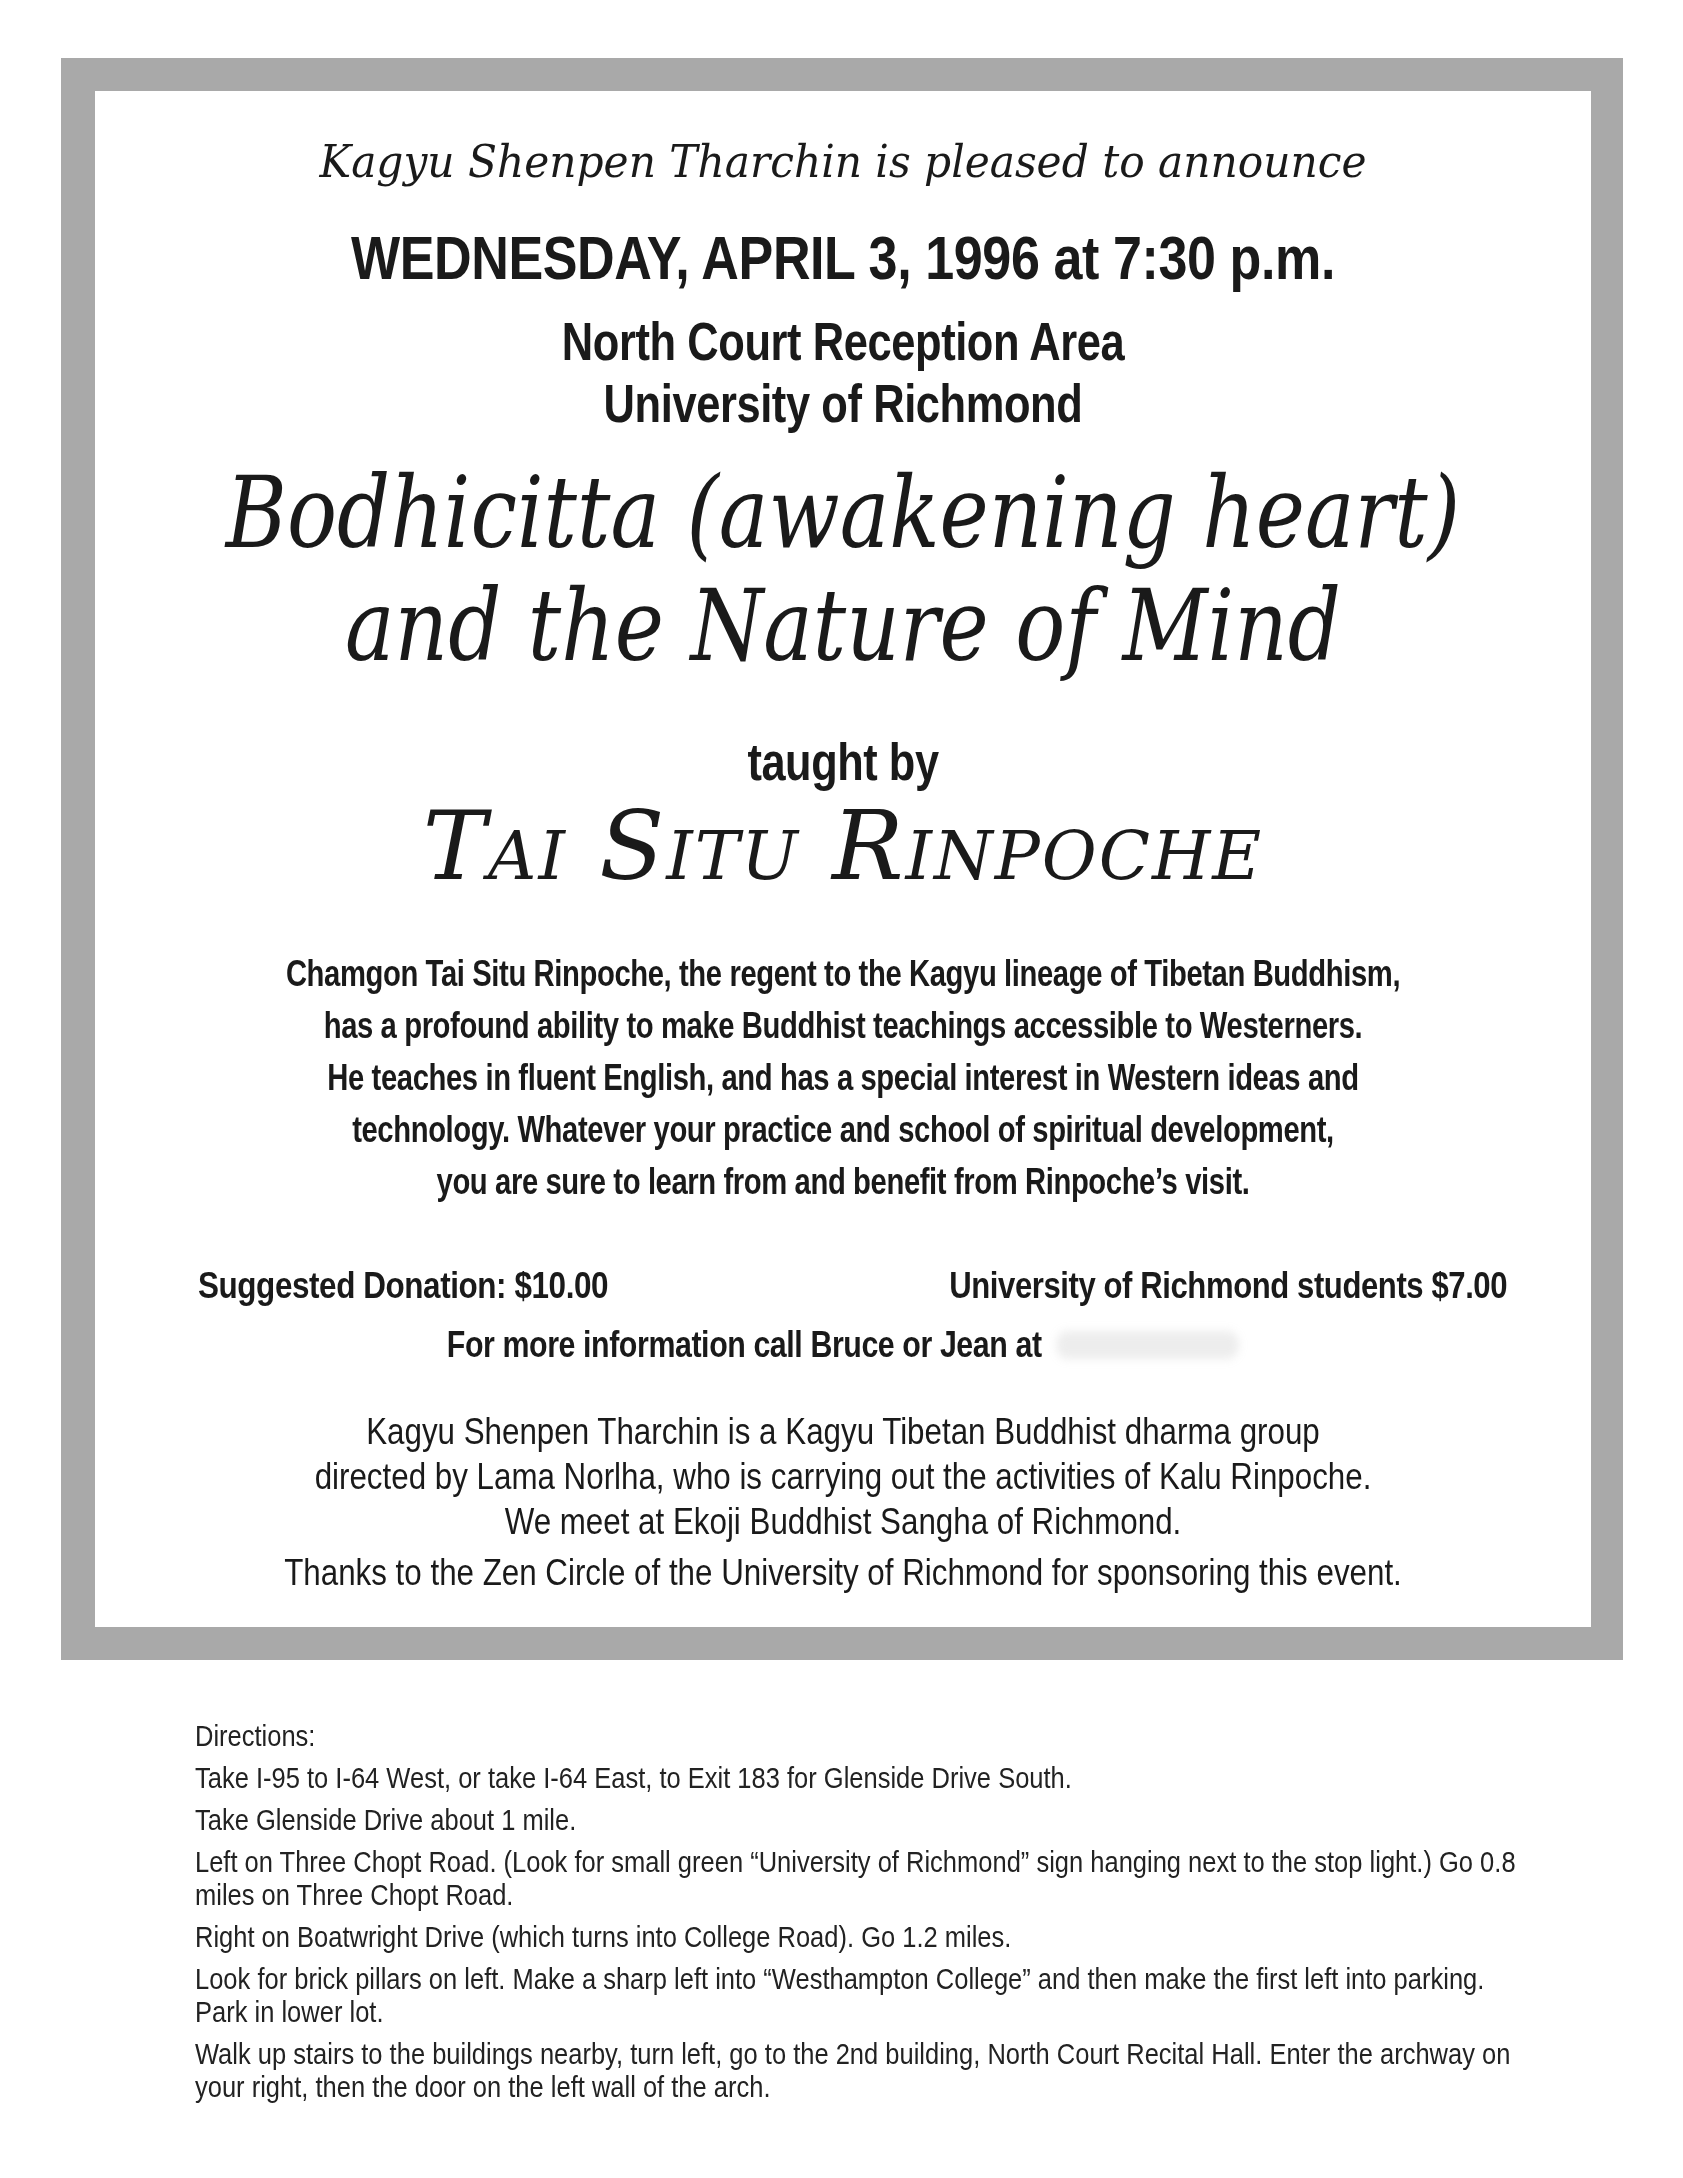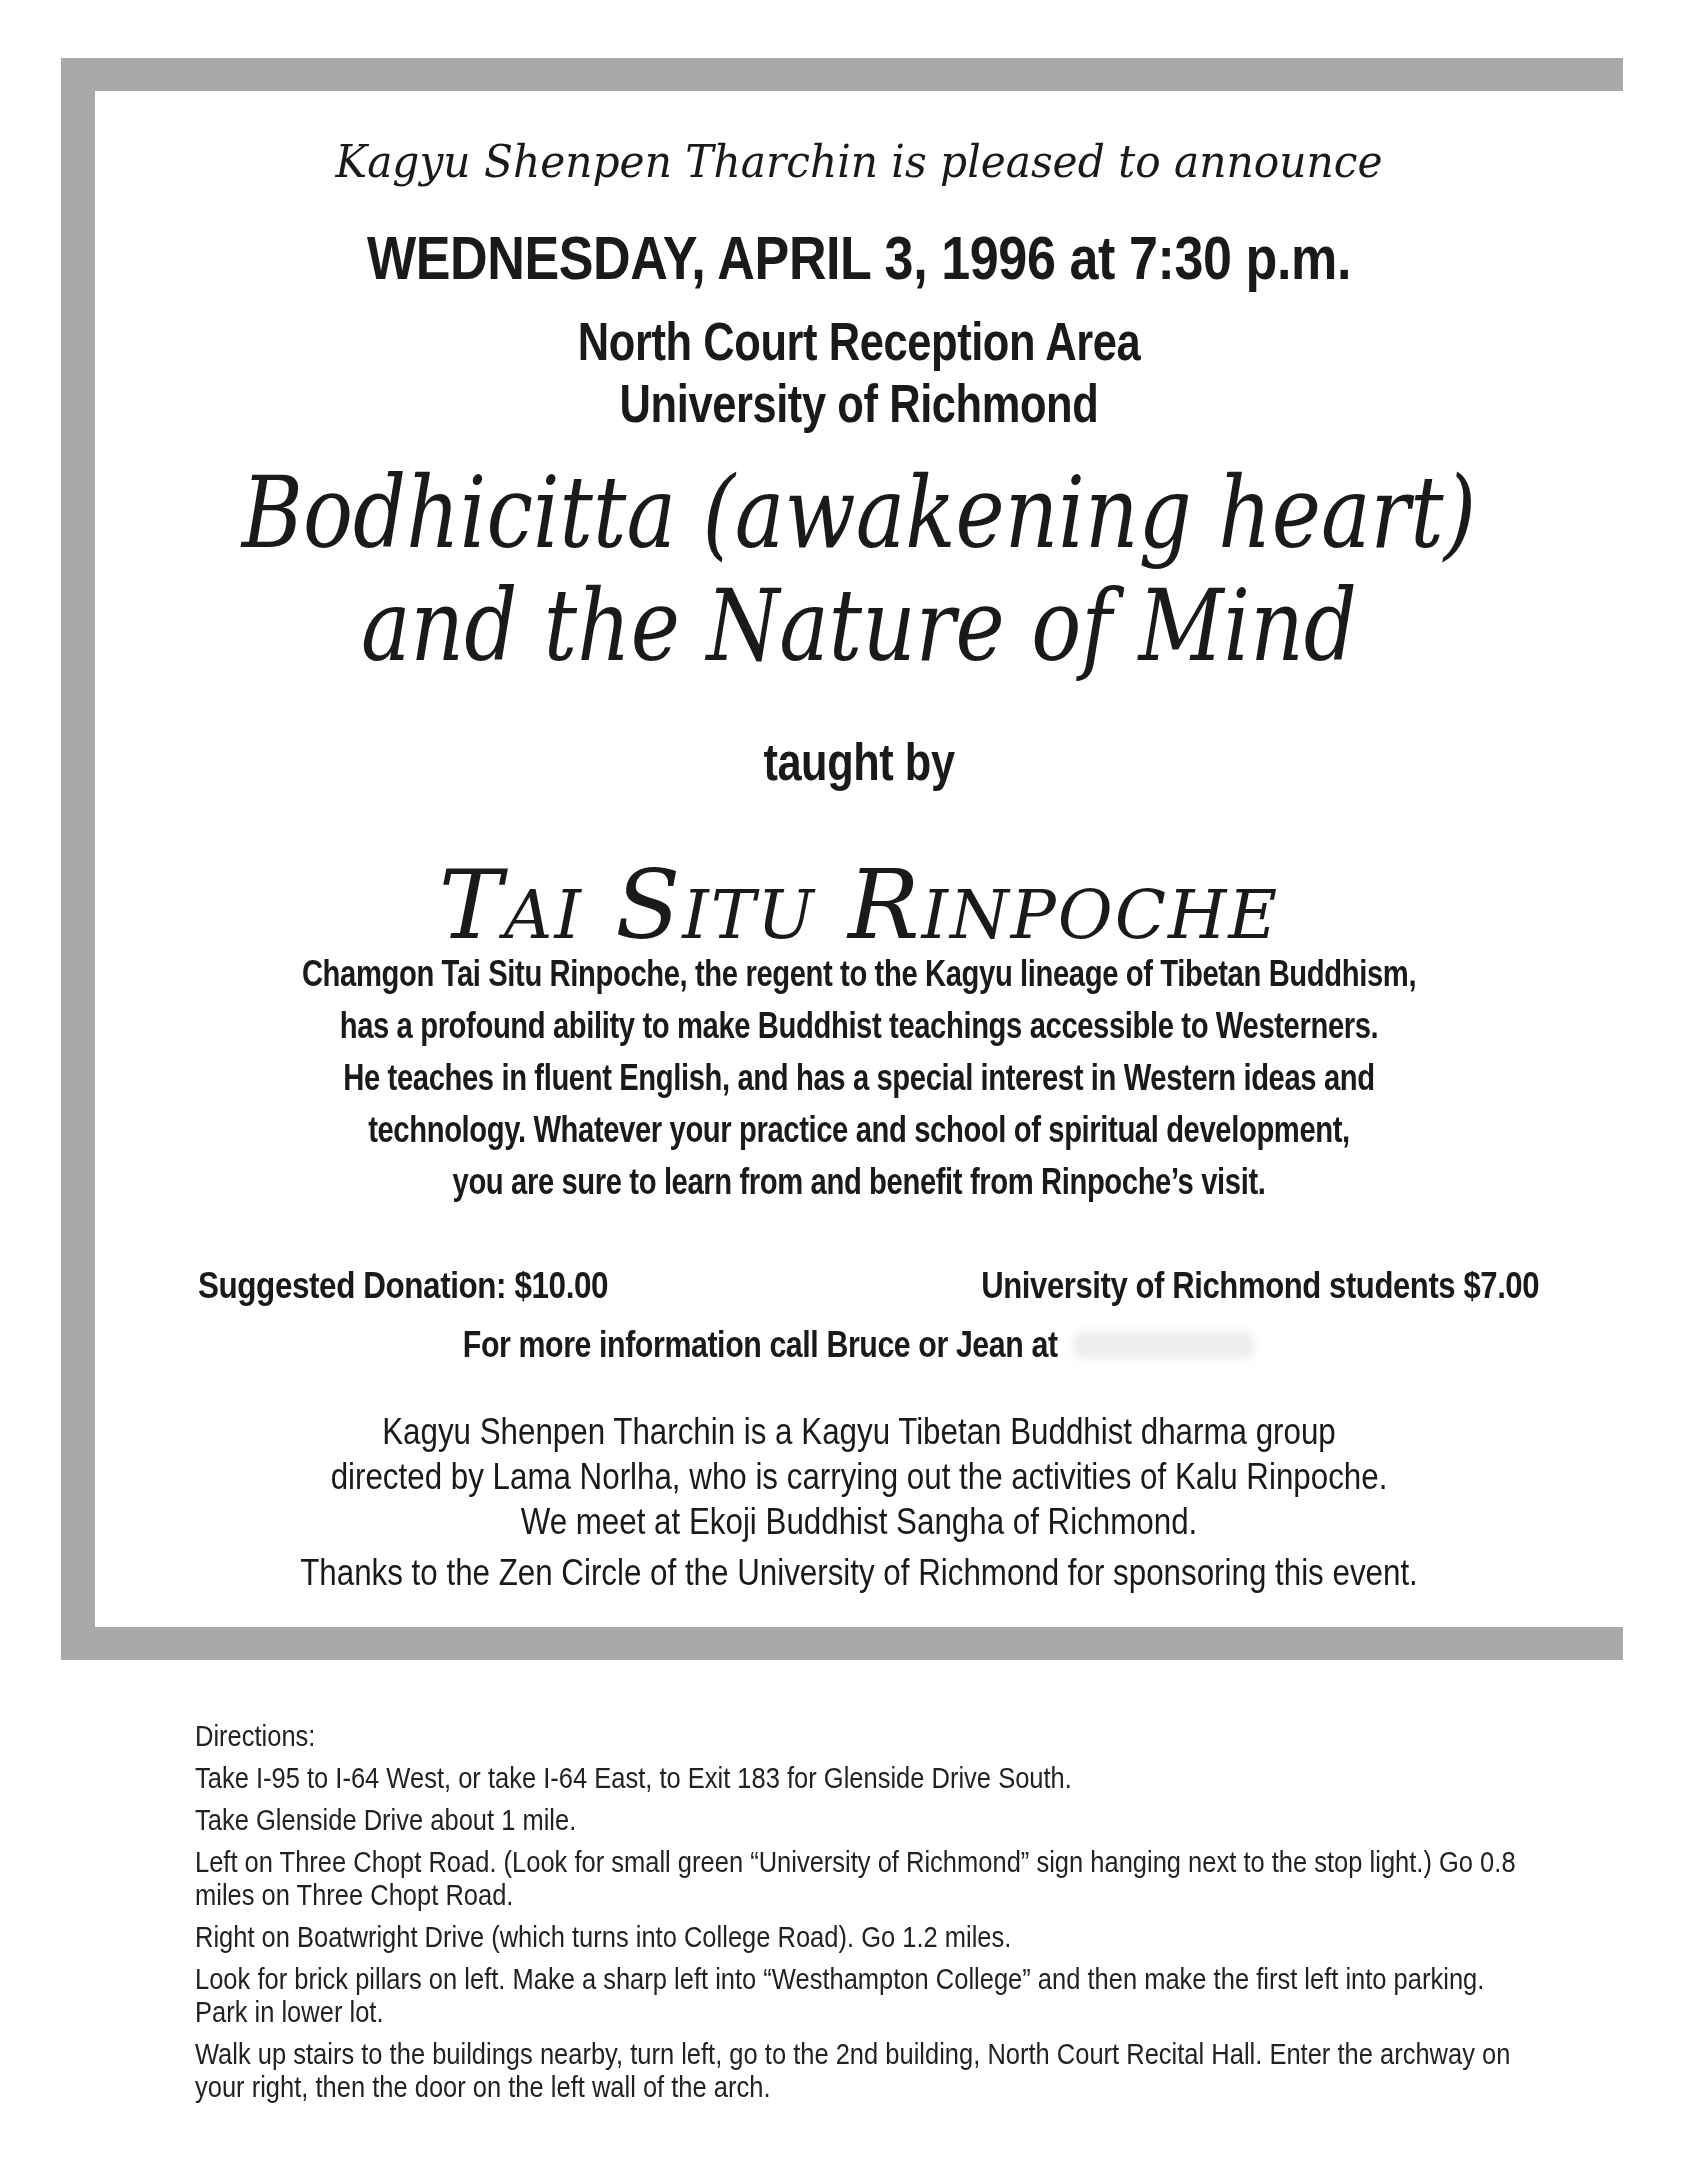--- a/index.html
+++ b/index.html
@@ -20,21 +20,20 @@
     height: 1602px;
     background: #a9a9a9;
   }
   .flyer {
     position: absolute;
     left: 34px;
     top: 33px;
     width: 1496px;
     height: 1536px;
     background: #ffffff;
-    padding-left: 32px;
   }
   .line {
     position: absolute;
     left: 0;
     right: 0;
     text-align: center;
     white-space: nowrap;
     transform-origin: center top;
   }
   .script {
@@ -43,21 +42,21 @@
   }
   .bold { font-weight: 700; letter-spacing: -0.5px; }
 
   .announce  { top: 44px;  font-size: 45px; transform: scaleX(0.94); }
   .datetime  { top: 131px; font-size: 62px; transform: scaleX(0.84); }
   .venue1    { top: 220px; font-size: 53px; transform: scaleX(0.82); }
   .venue2    { top: 282px; font-size: 53px; transform: scaleX(0.82); }
   .title1    { top: 370px; font-size: 99px; line-height: 1.05; transform: scaleX(0.84); }
   .title2    { top: 483px; font-size: 99px; line-height: 1.05; transform: scaleX(0.84); }
   .taught    { top: 642px; font-size: 51px; transform: scaleX(0.85); }
-  .teacher   { top: 767px; font-size: 95px; line-height: 1;
+  .teacher   { top: 708px; font-size: 95px; line-height: 1;
                font-variant: small-caps; letter-spacing: 2px; }
 
   .desc {
     position: absolute;
     top: 857px; left: 0; right: 0;
     text-align: center;
     transform: scaleX(0.79);
     transform-origin: center top;
   }
   .desc .desc-line {

